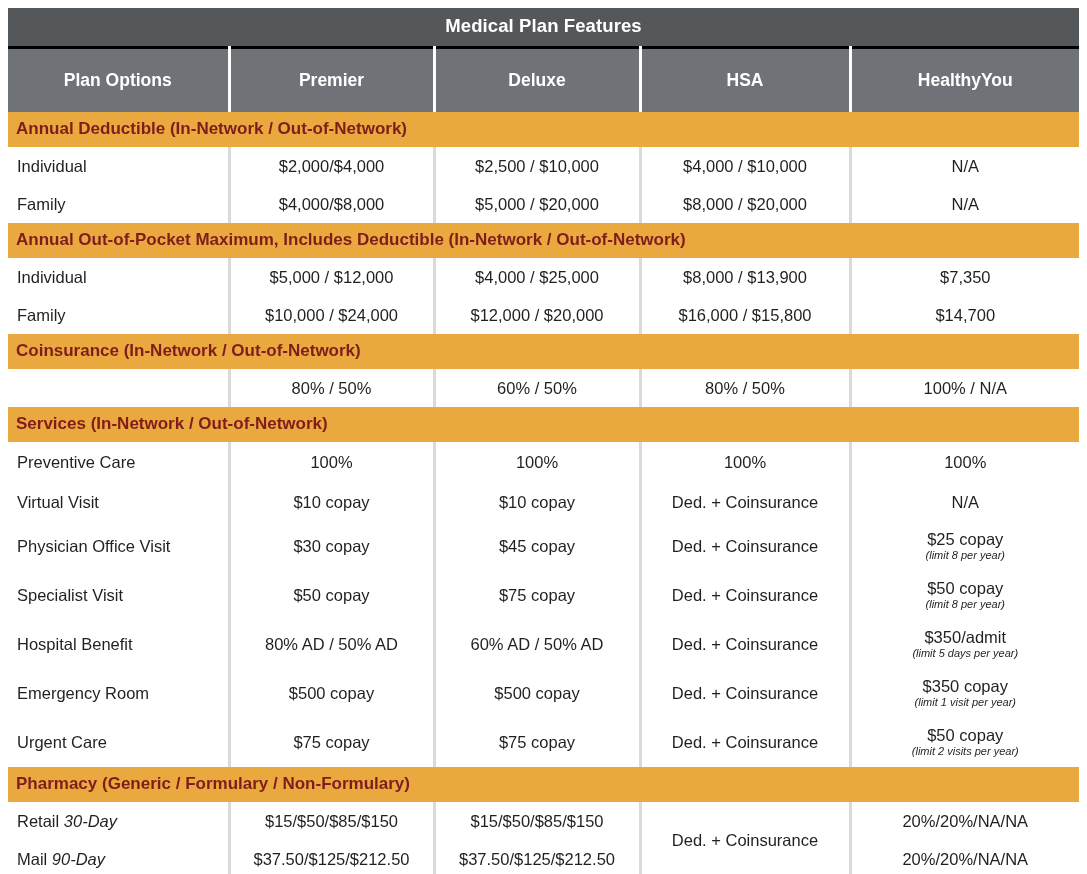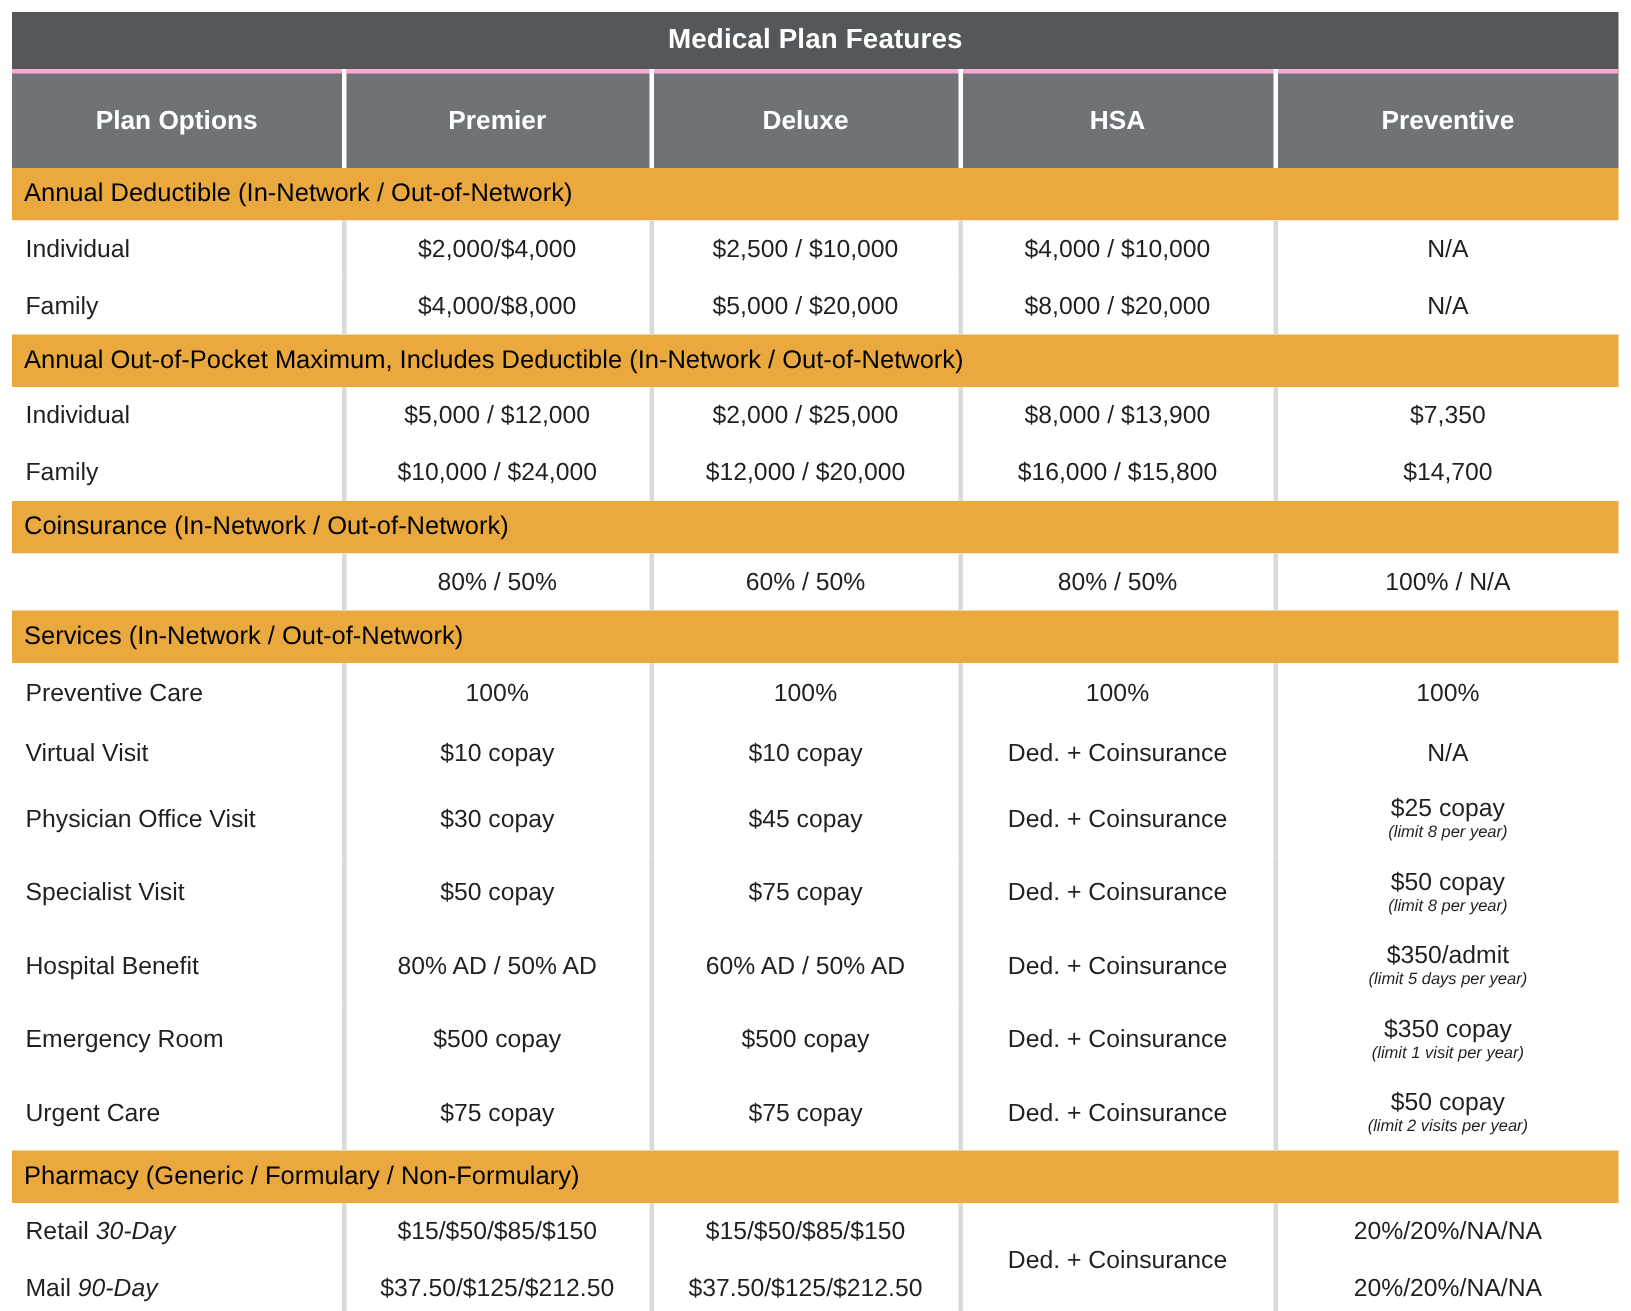--- a/index.html
+++ b/index.html
@@ -55,31 +55,31 @@
     background: #6f7276;
     color: #ffffff;
     text-align: center;
     font-weight: bold;
     font-size: 17.5px;
     height: 63px;
     padding: 0;
     vertical-align: middle;
     border-left: 3px solid #ffffff;
     border-right: 3px solid #ffffff;
-    border-top: 3px solid #f9a8d4;
+    border-top: 3px solid #000000;
     border-bottom: none;
   }
   tr.colhead-row td.first { border-left: none; }
   tr.colhead-row td.last  { border-right: none; }
 
   
   tr.band-row td {
     background: #eaa93e;
-    color: #000000;
-    font-weight: normal;
+    color: #7f1d1d;
+    font-weight: bold;
     font-size: 17px;
     height: 29px;
     padding: 2px 0 4px 8px;
     text-align: left;
     border: none;
   }
 
   
   tr.data-row td {
     background: #ffffff;
@@ -133,21 +133,21 @@
 
       <tr class="title-row">
         <td colspan="5">Medical Plan Features</td>
       </tr>
 
       <tr class="colhead-row">
         <td class="first">Plan Options</td>
         <td>Premier</td>
         <td>Deluxe</td>
         <td>HSA</td>
-        <td class="last">Preventive</td>
+        <td class="last">HealthyYou</td>
       </tr>
 
       <tr class="band-row">
         <td colspan="5">Annual Deductible (In-Network / Out-of-Network)</td>
       </tr>
       <tr class="data-row h38">
         <td class="label">Individual</td>
         <td>$2,000/$4,000</td>
         <td>$2,500 / $10,000</td>
         <td>$4,000 / $10,000</td>
@@ -160,21 +160,21 @@
         <td>$8,000 / $20,000</td>
         <td class="lastcol">N/A</td>
       </tr>
 
       <tr class="band-row">
         <td colspan="5">Annual Out-of-Pocket Maximum, Includes Deductible (In-Network / Out-of-Network)</td>
       </tr>
       <tr class="data-row h38">
         <td class="label">Individual</td>
         <td>$5,000 / $12,000</td>
-        <td>$2,000 / $25,000</td>
+        <td>$4,000 / $25,000</td>
         <td>$8,000 / $13,900</td>
         <td class="lastcol">$7,350</td>
       </tr>
       <tr class="data-row h38">
         <td class="label">Family</td>
         <td>$10,000 / $24,000</td>
         <td>$12,000 / $20,000</td>
         <td>$16,000 / $15,800</td>
         <td class="lastcol">$14,700</td>
       </tr>

